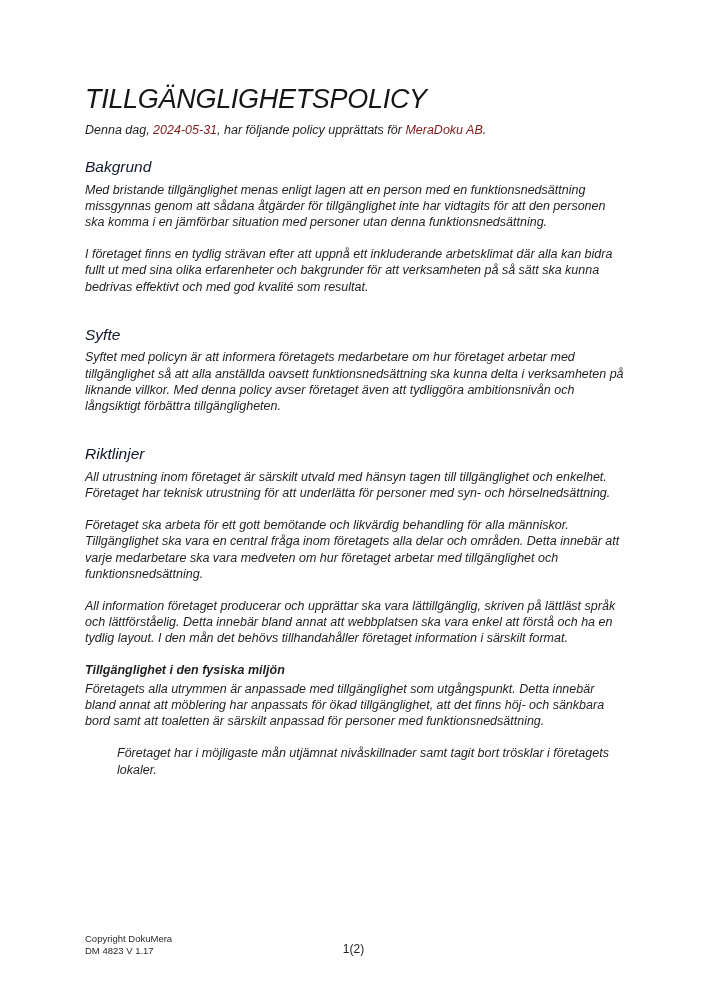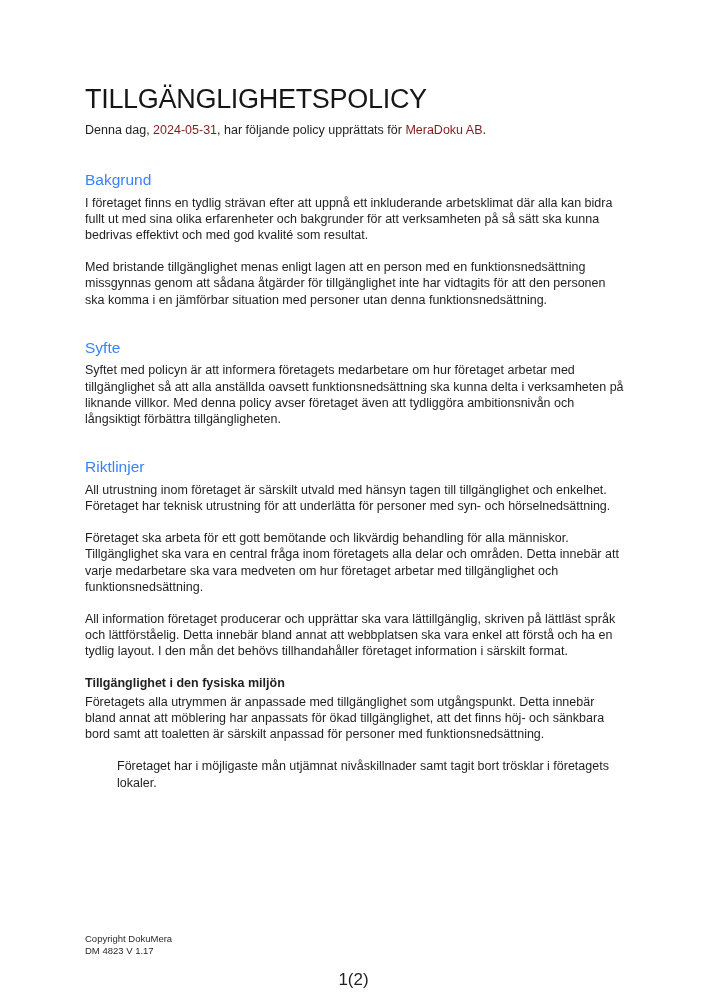--- a/index.html
+++ b/index.html
@@ -13,41 +13,42 @@
     overflow: hidden;
   }
   .page {
     position: relative;
     width: 707px;
     height: 1000px;
     background: #ffffff;
   }
   .content {
     padding: 84px 82px 0 85px;
+    font-style: italic;
   }
   h1.doc-title {
     margin: 0 0 7px 0;
     font-size: 27px;
     font-weight: 400;
     letter-spacing: -0.3px;
     color: #161616;
     line-height: 1.15;
   }
   p.intro {
     margin: 0;
     font-size: 12.5px;
     line-height: 16px;
     color: #1f1f1f;
   }
   .red { color: #7f1d1d; }
   h2.section-heading {
-    margin: 33px 0 5px 0;
+    margin: 20px 0 5px 0;
     font-size: 15.5px;
     font-weight: 400;
-    color: #3b82f6;
+    color: #0f172a;
     line-height: 1.2;
   }
   h2.extra-space { margin-top: 31px; }
   h3.sub-heading {
     margin: 0 0 3px 0;
     font-size: 12.5px;
     font-weight: 700;
     color: #1f1f1f;
     line-height: 15px;
   }
@@ -55,23 +56,23 @@
     margin: 0 0 16px 0;
     font-size: 12.5px;
     line-height: 16.2px;
     color: #1f1f1f;
   }
   p.body.last { margin-bottom: 0; margin-left: 32px; }
   .page-number {
     position: absolute;
     left: 0;
     right: 0;
-    top: 970px;
+    top: 942px;
     text-align: center;
-    font-size: 17px;
+    font-size: 12px;
     color: #1f1f1f;
   }
   .footer-left {
     position: absolute;
     left: 85px;
     top: 933px;
     font-size: 9.5px;
     line-height: 12px;
     color: #2a2a2a;
   }
@@ -80,22 +81,22 @@
 <body>
 
 <div class="page">
   <div class="content">
 
     <h1 class="doc-title">TILLGÄNGLIGHETSPOLICY</h1>
 
     <p class="intro"><span>Denna dag, </span><span class="red">2024-05-31</span><span>, har följande policy upprättats för </span><span class="red">MeraDoku AB</span><span>.</span></p>
 
     <h2 class="section-heading">Bakgrund</h2>
+    <p class="body">Med bristande tillgänglighet menas enligt lagen att en person med en funktionsnedsättning missgynnas genom att sådana åtgärder för tillgänglighet inte har vidtagits för att den personen ska komma i en jämförbar situation med personer utan denna funktionsnedsättning.</p>
     <p class="body">I företaget finns en tydlig strävan efter att uppnå ett inkluderande arbetsklimat där alla kan bidra fullt ut med sina olika erfarenheter och bakgrunder för att verksamheten på så sätt ska kunna bedrivas effektivt och med god kvalité som resultat.</p>
-    <p class="body">Med bristande tillgänglighet menas enligt lagen att en person med en funktionsnedsättning missgynnas genom att sådana åtgärder för tillgänglighet inte har vidtagits för att den personen ska komma i en jämförbar situation med personer utan denna funktionsnedsättning.</p>
 
     <h2 class="section-heading extra-space">Syfte</h2>
     <p class="body">Syftet med policyn är att informera företagets medarbetare om hur företaget arbetar med tillgänglighet så att alla anställda oavsett funktionsnedsättning ska kunna delta i verksamheten på liknande villkor. Med denna policy avser företaget även att tydliggöra ambitionsnivån och långsiktigt förbättra tillgängligheten.</p>
 
     <h2 class="section-heading extra-space">Riktlinjer</h2>
 
     <p class="body">All utrustning inom företaget är särskilt utvald med hänsyn tagen till tillgänglighet och enkelhet. Företaget har teknisk utrustning för att underlätta för personer med syn- och hörselnedsättning.</p>
     <p class="body">Företaget ska arbeta för ett gott bemötande och likvärdig behandling för alla människor. Tillgänglighet ska vara en central fråga inom företagets alla delar och områden. Detta innebär att varje medarbetare ska vara medveten om hur företaget arbetar med tillgänglighet och funktionsnedsättning.</p>
     <p class="body">All information företaget producerar och upprättar ska vara lättillgänglig, skriven på lättläst språk och lättförståelig. Detta innebär bland annat att webbplatsen ska vara enkel att förstå och ha en tydlig layout. I den mån det behövs tillhandahåller företaget information i särskilt format.</p>
 

